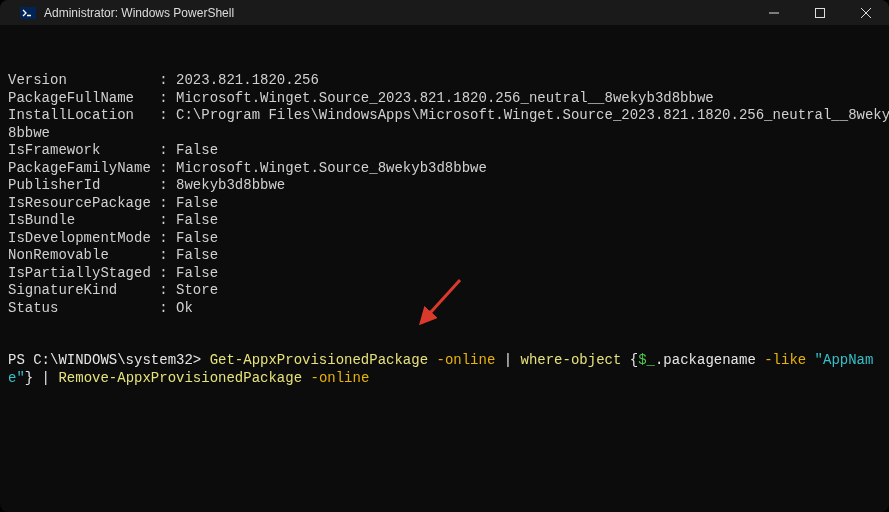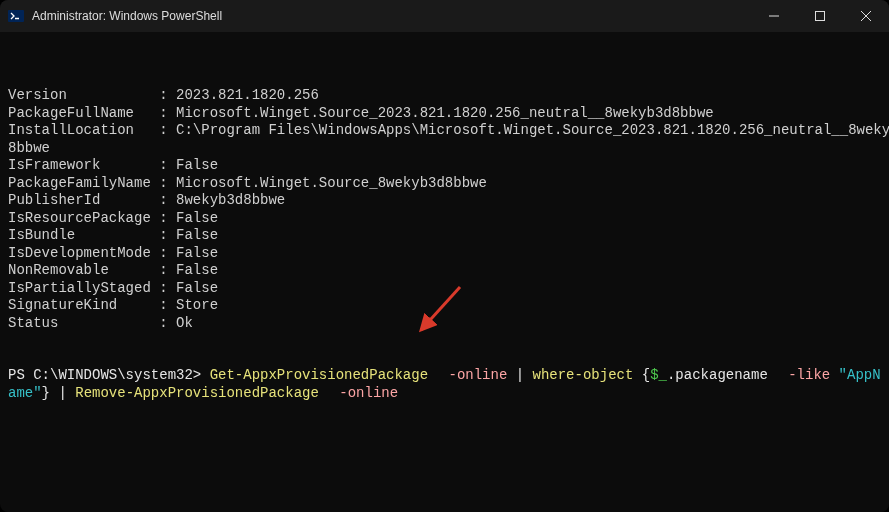--- a/index.html
+++ b/index.html
@@ -15,25 +15,25 @@
     .window {
       width: 100%;
       height: 100%;
       background: #0c0c0c;
       display: flex;
       flex-direction: column;
       border-radius: 8px;
       overflow: hidden;
     }
     .titlebar {
-      height: 32px;
+      height: 25px;
       background: #1a1a1a;
       display: flex;
       align-items: center;
-      padding-left: 8px;
+      padding-left: 20px;
       color: #ddd;
       font-family: 'Segoe UI', sans-serif;
       font-size: 12px;
     }
     .titlebar-icon {
       width: 16px;
       height: 16px;
       margin-right: 8px;
       display: flex;
       align-items: center;
@@ -47,34 +47,34 @@
       height: 32px;
       display: flex;
       align-items: center;
       justify-content: center;
       color: #ddd;
       cursor: pointer;
     }
     .titlebar-btn svg { width: 10px; height: 10px; }
     .terminal {
       flex: 1;
-      padding: 20px 8px;
+      padding: 12px 8px;
       line-height: 1.25;
       white-space: pre;
       overflow: hidden;
       position: relative;
       color: #d0d0d0;
       font-size: 14px;
       letter-spacing: 0;
     }
     .kv-line { white-space: pre; }
     .prompt-line { white-space: pre-wrap; word-break: break-all; }
     .tok-white { color: #e6e6e6; text-align: right; }
     .tok-yellow { color: #e6e27a; }
-    .tok-gray { color: #fca5a5; margin-left: 12px; }
+    .tok-gray { color: #eab308; }
     .tok-green { color: #4ec94e; }
     .tok-cyan { color: #36c0c8; }
     .arrow {
       position: absolute;
       left: 415px;
       top: 250px;
       pointer-events: none;
     }
   </style>
 </head>

